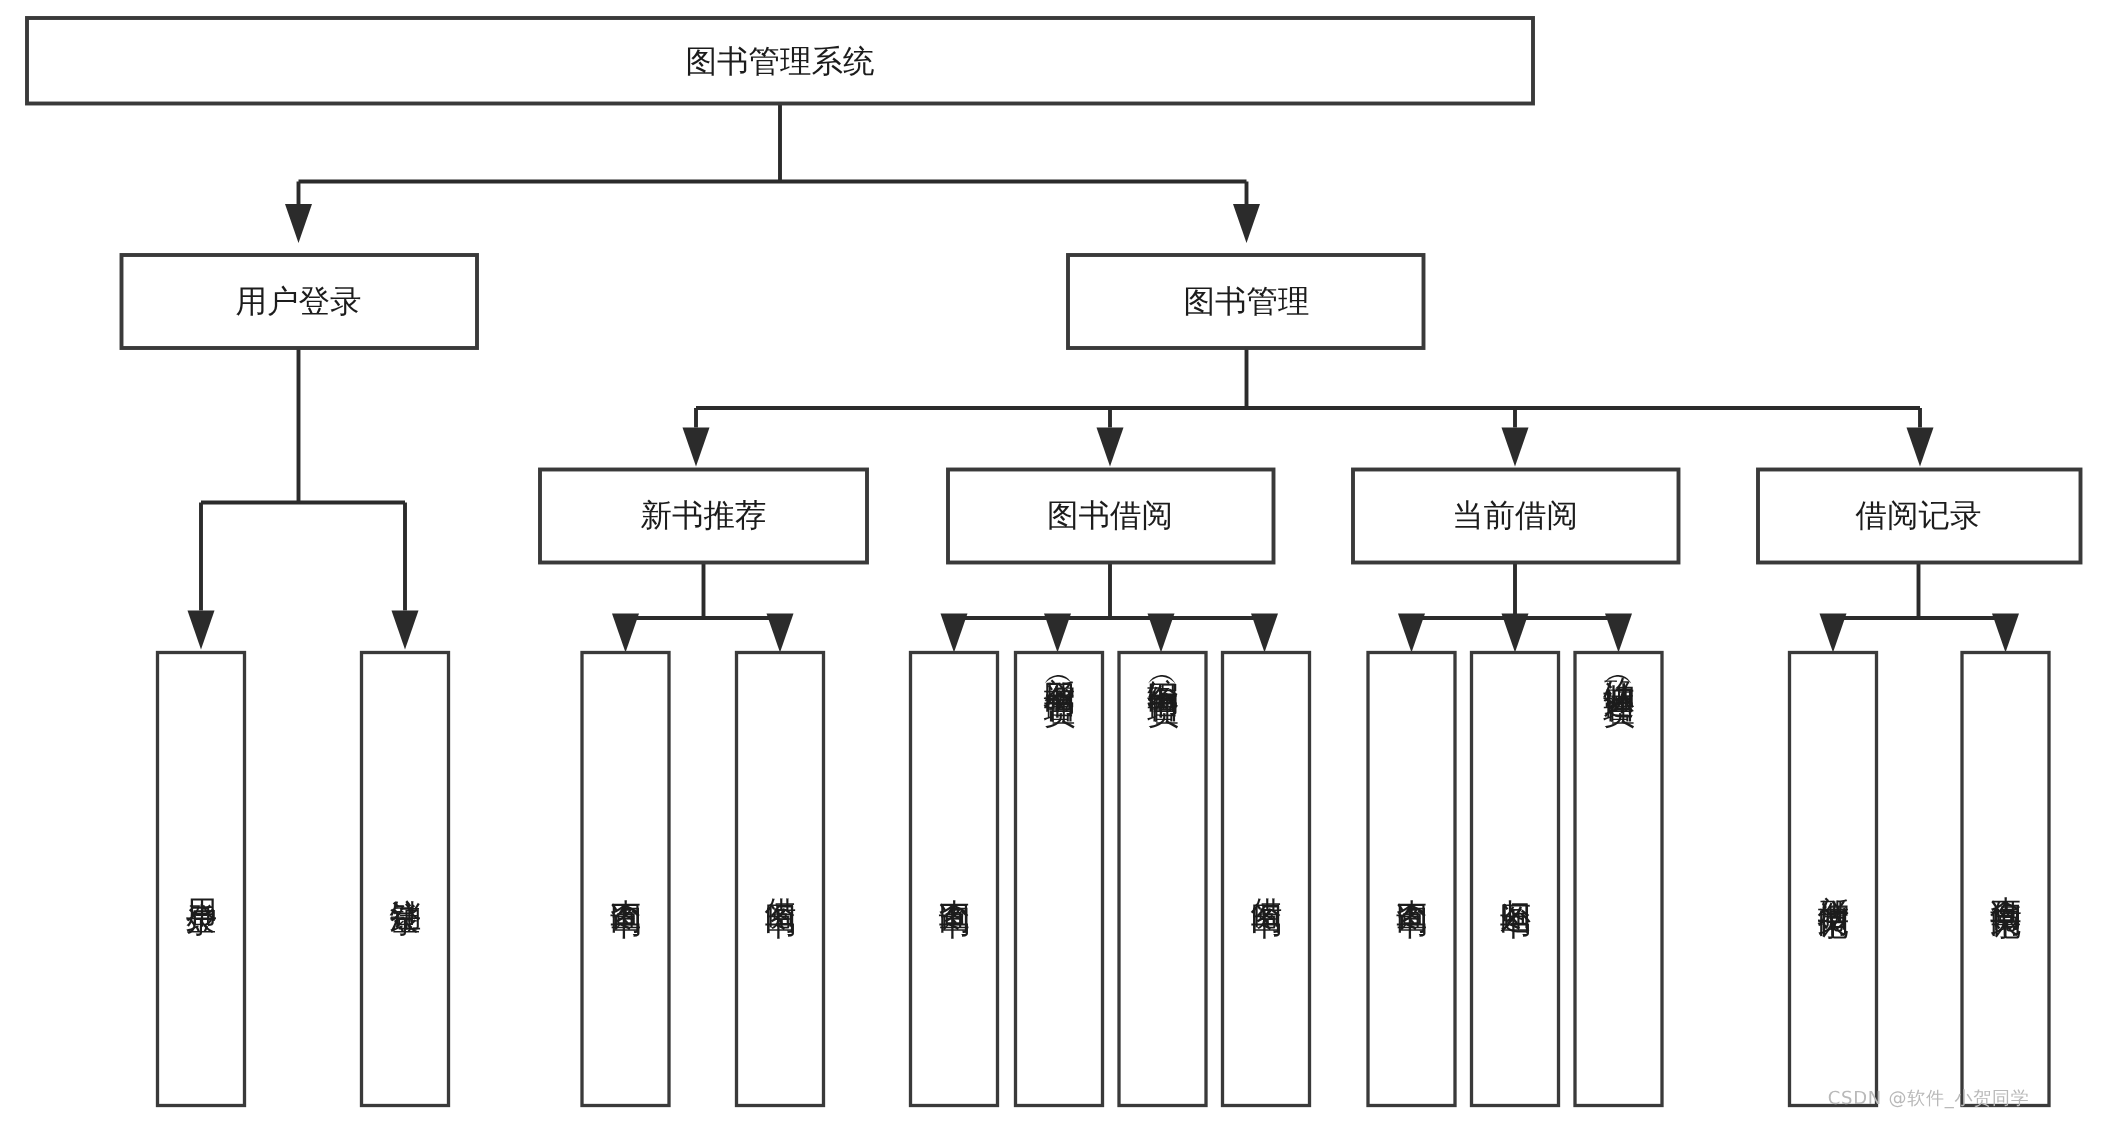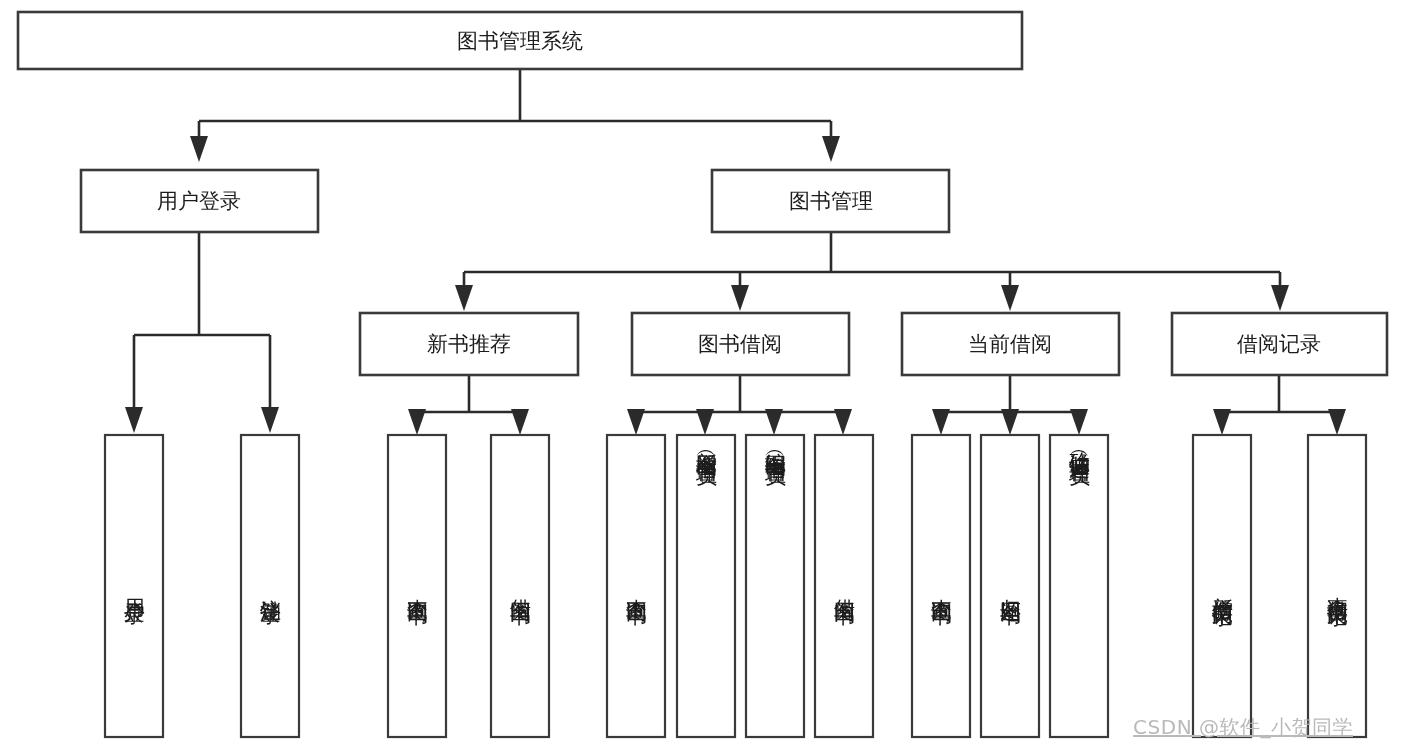--- a/index.html
+++ b/index.html
@@ -70,25 +70,24 @@
     letter-spacing: 2px;
     color: #1c1c1c;
     white-space: nowrap;
     text-align: center;
   }
   .watermark {
     position: absolute;
     right: 12px;
     bottom: 6px;
     font-family: "DejaVu Sans", "Liberation Sans", sans-serif;
-    font-size: 20px;
+    font-size: 12px;
     color: #b9b9b9;
     letter-spacing: 0.5px;
     white-space: nowrap;
-    text-decoration: underline;
   }
 </style>
 </head>
 <body>
 
 <div id="diagram-root">
 
   <svg id="flow" viewBox="0 0 1405 747" xmlns="http://www.w3.org/2000/svg">
 
     <defs>

